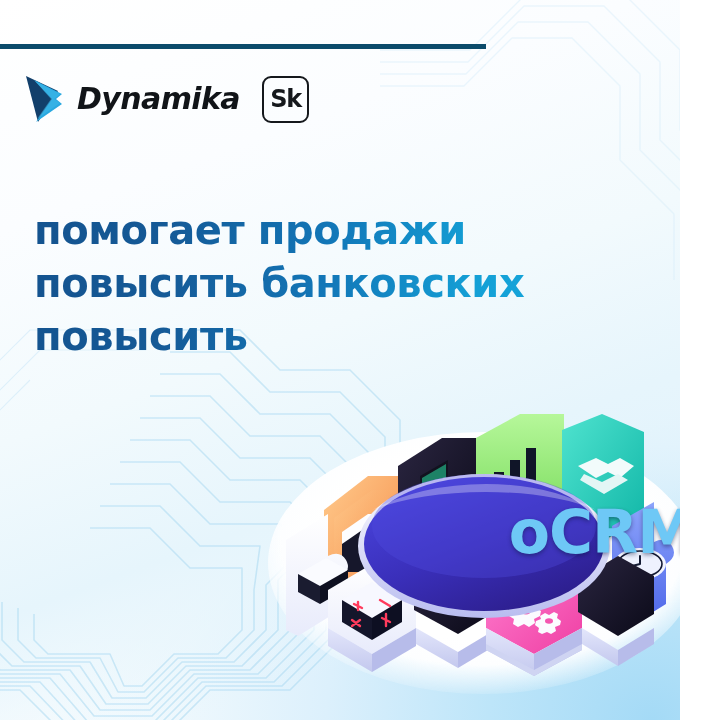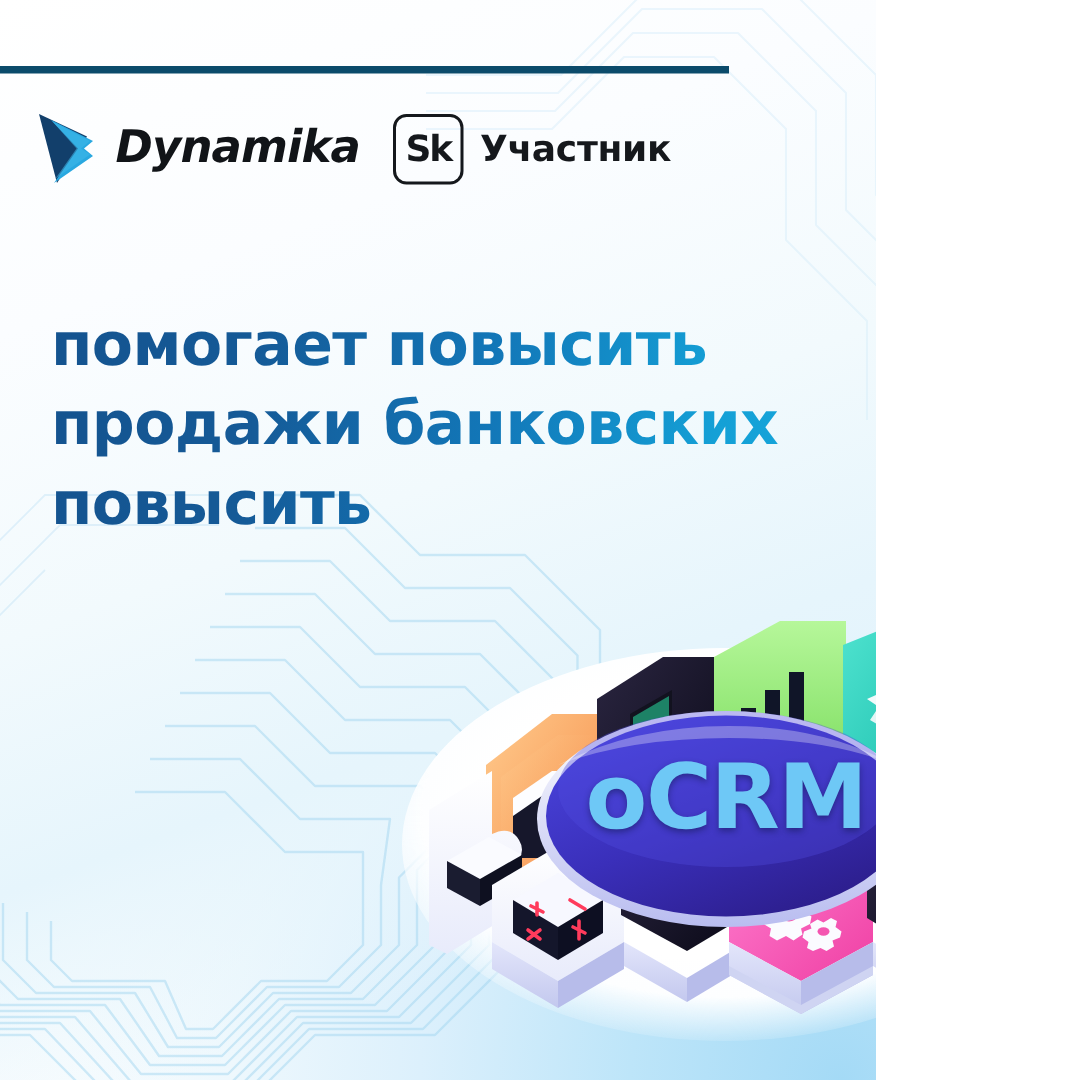--- a/index.html
+++ b/index.html
@@ -6,21 +6,21 @@
     margin: 0;
     padding: 0;
     background: #ffffff;
   }
   body {
     font-family: "Liberation Sans", sans-serif;
   }
 
   #poster {
     position: relative;
-    width: 584px;
+    width: 680px;
     height: 720px;
     overflow: hidden;
     background: #fbfdfe;
   }
 
   
   .bg-base {
     position: absolute;
     inset: 0;
     background:
@@ -149,21 +149,21 @@
     position: absolute;
     left: 272px;
     top: 414px;
     width: 424px;
     height: 266px;
   }
   .ocrm-label {
     position: absolute;
     left: 0; right: 0;
     top: 88px;
-    text-align: center;
+    text-align: right;
     font-family: "DejaVu Sans", sans-serif;
     font-size: 60px;
     font-weight: 700;
     letter-spacing: -1px;
     color: #6ec8f6;
     line-height: 1;
     text-shadow: 0 2px 4px rgba(12,20,60,.45);
     pointer-events: none;
   }
 </style>
@@ -215,26 +215,25 @@
       <path d="M12 8 L40 22 L34 27 L40 32 L14 50 L30 27 Z" fill="#29a8e0"></path>
       <path d="M13 9 L38 22 L32 27 L38 31 L15 47 L29 27 Z" fill="#3fb8ea" opacity=".55"></path>
     </svg>
 
     <div class="logo-word">Dynamika</div>
 
     <div class="sk-badge">
       <span>Sk</span>
     </div>
 
-    <div class="sk-word">Участник</div>
   </div>
 
   <div class="headline">
-    <span class="ln">помогает повысить</span>
-    <span class="ln">продажи банковских</span>
+    <span class="ln">помогает продажи</span>
+    <span class="ln">повысить банковских</span>
     <span class="ln">повысить</span>
   </div>
 
   <div class="illo">
     <svg viewBox="0 0 424 266" width="424" height="266" fill="none">
       <defs>
         <linearGradient id="gOrange" x1="0" y1="0" x2="1" y2="1">
           <stop offset="0" stop-color="#ffc98a"></stop>
             <stop offset="1" stop-color="#f58b46"></stop>
         </linearGradient>

